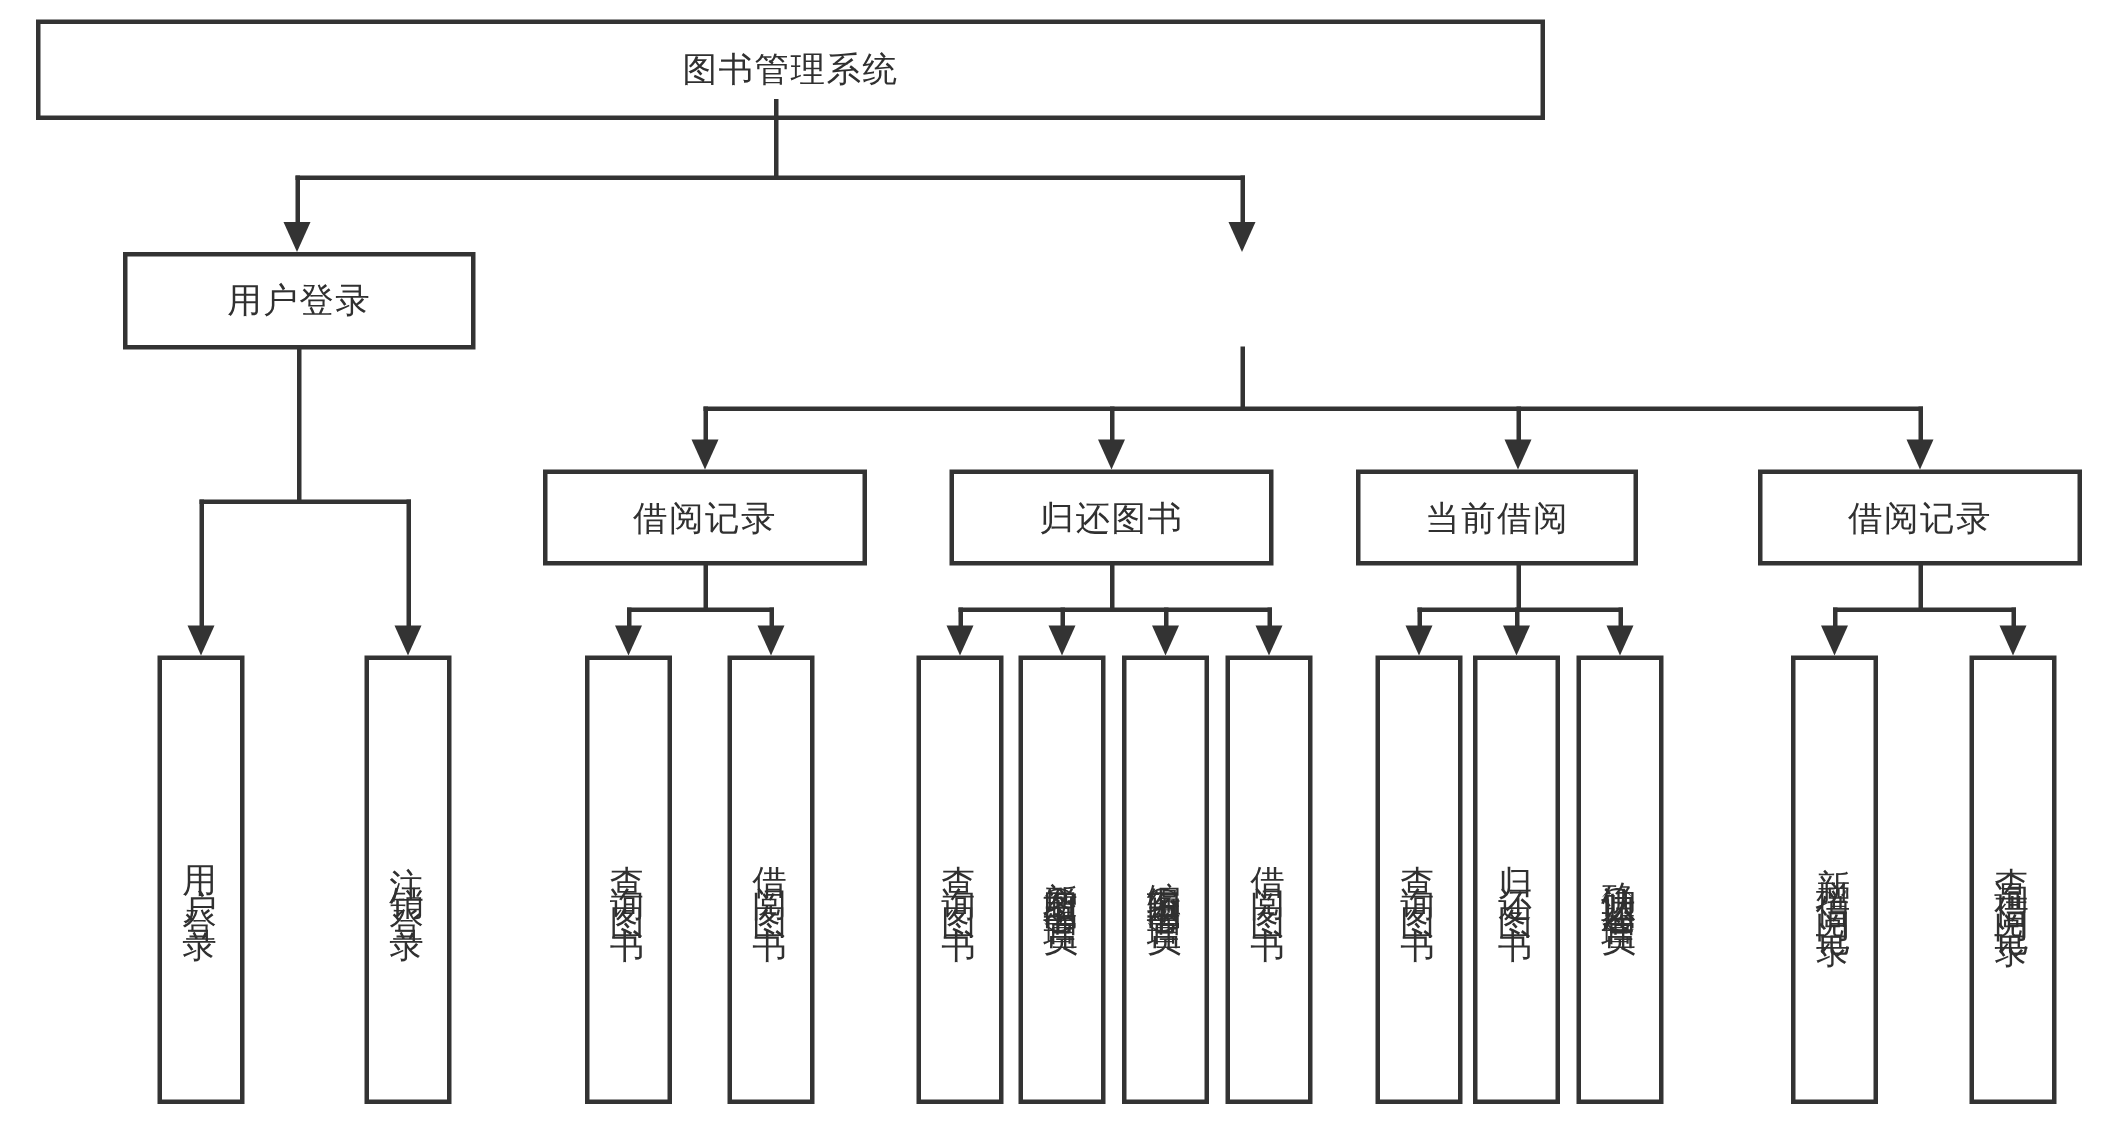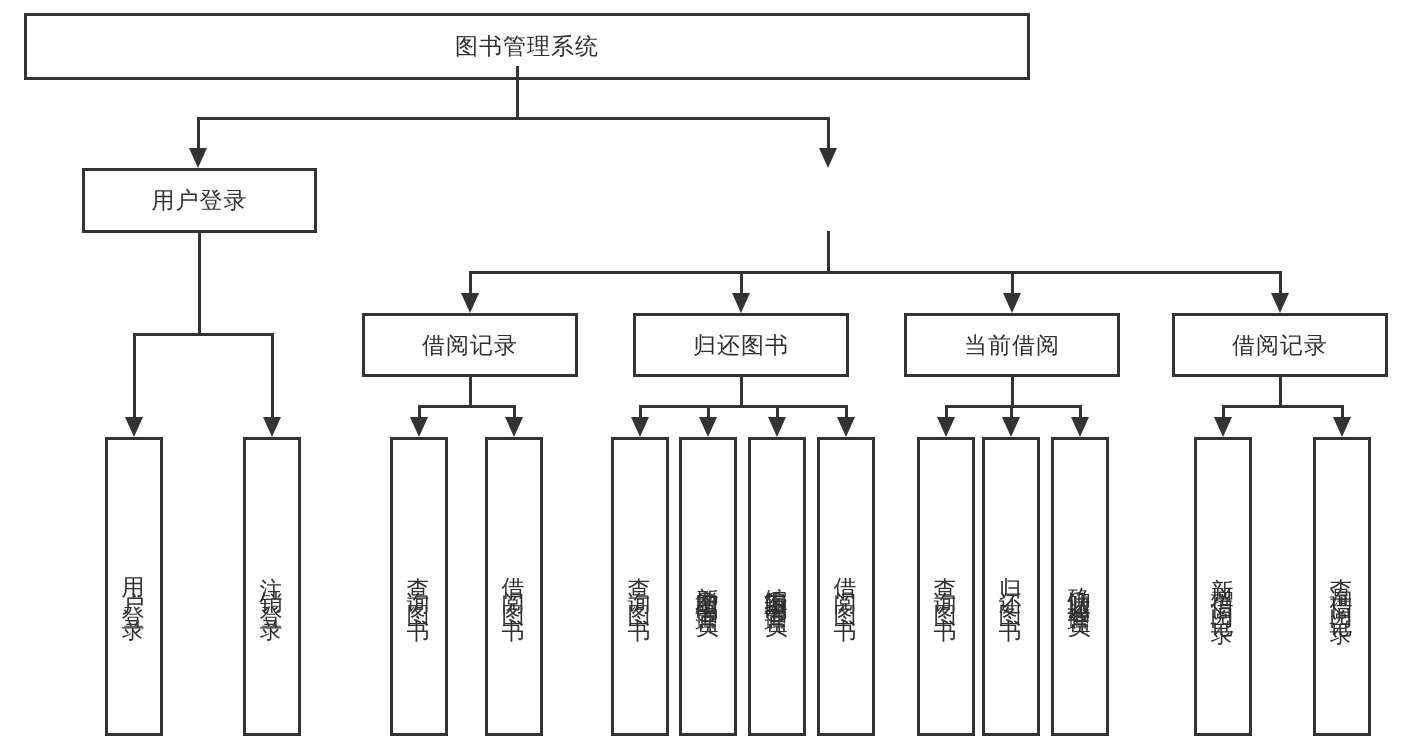--- a/index.html
+++ b/index.html
@@ -34,21 +34,21 @@
 <body>
 
 <div class="canvas">
 
   <div class="box" style="left:24px;top:13px;width:1006px;height:67px">图书管理系统</div>
 
   <div class="box" style="left:82px;top:168px;width:235px;height:65px">用户登录</div>
 
   <div class="box" style="left:362px;top:313px;width:216px;height:64px">借阅记录</div>
   <div class="box" style="left:633px;top:313px;width:216px;height:64px">归还图书</div>
-  <div class="box" style="left:904px;top:313px;width:216px;height:64px">当前借阅</div>
+  <div class="box" style="left:904px;top:313px;width:188px;height:64px">当前借阅</div>
   <div class="box" style="left:1172px;top:313px;width:216px;height:64px">借阅记录</div>
 
   <div class="box vtext ls-lg" style="left:105px;top:437px;width:58px;height:299px">用户登录</div>
   <div class="box vtext ls-lg" style="left:243px;top:437px;width:58px;height:299px">注销登录</div>
 
   <div class="box vtext ls-lg" style="left:390px;top:437px;width:58px;height:299px">查询图书</div>
   <div class="box vtext ls-lg" style="left:485px;top:437px;width:58px;height:299px">借阅图书</div>
 
   <div class="box vtext ls-lg" style="left:611px;top:437px;width:58px;height:299px">查询图书</div>
   <div class="box vtext ls-sm" style="left:679px;top:437px;width:58px;height:299px">新增图书（管理员）</div>

